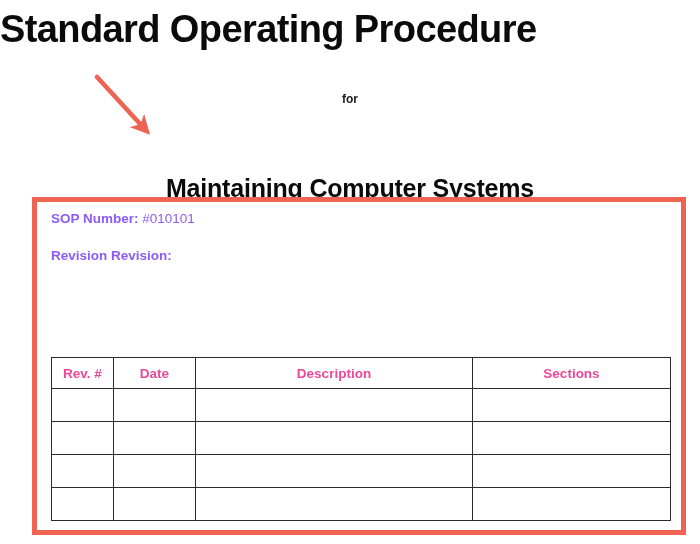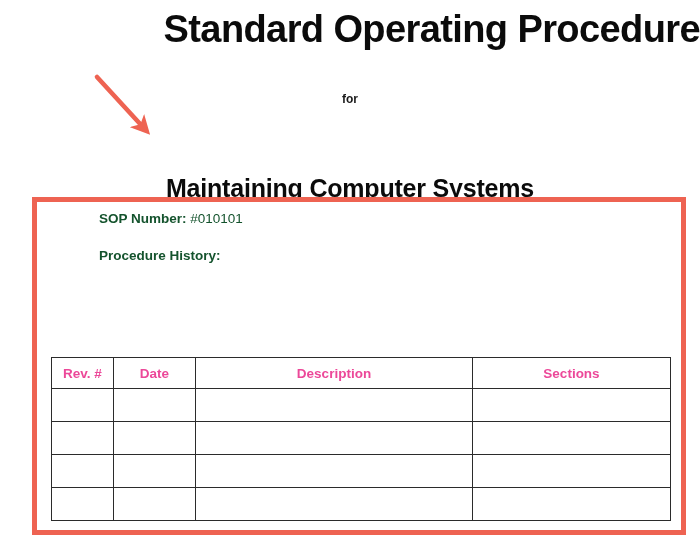--- a/index.html
+++ b/index.html
@@ -16,21 +16,21 @@
     color: #111111;
     -webkit-font-smoothing: antialiased;
   }
 
   
   .doc-title {
     position: absolute;
     left: 0;
     top: 6px;
     width: 700px;
-    text-align: right;
+    text-align: left;
     font-size: 38px;
     font-weight: bold;
     letter-spacing: -0.6px;
     line-height: 46px;
     color: #0b0b0b;
   }
   .doc-for {
     position: absolute;
     left: 0;
     top: 88px;
@@ -80,23 +80,22 @@
   .meta-list {
     position: absolute;
     left: 14px;
     top: 8px;
     width: 600px;
   }
   .meta-row {
     font-size: 13.5px;
     line-height: 18px;
     height: 37px;
-    color: #14532d;
+    color: #8b5cf6;
     white-space: nowrap;
-    margin-left: 48px;
   }
   .meta-label {
     font-weight: bold;
   }
   .meta-value {
     font-weight: normal;
   }
 
   
   .rev-table {
@@ -151,21 +150,21 @@
   <div class="meta-list">
 
     <div class="meta-row">
       <span class="meta-label">SOP Number:</span>
       <span class="meta-value">#010101</span>
     </div>
 
 
 
     <div class="meta-row">
-      <span class="meta-label">Procedure History:</span>
+      <span class="meta-label">Revision Revision:</span>
       <span class="meta-value"></span>
     </div>
 
   </div>
 
   <table class="rev-table">
     <colgroup>
       <col class="col-rev">
         <col class="col-date">
         <col class="col-desc">

